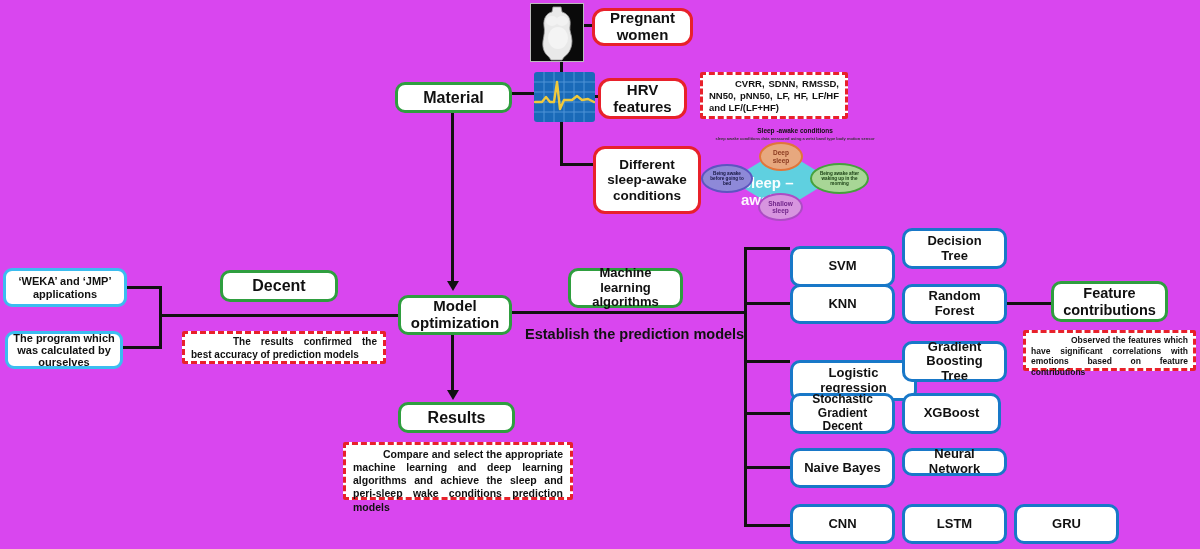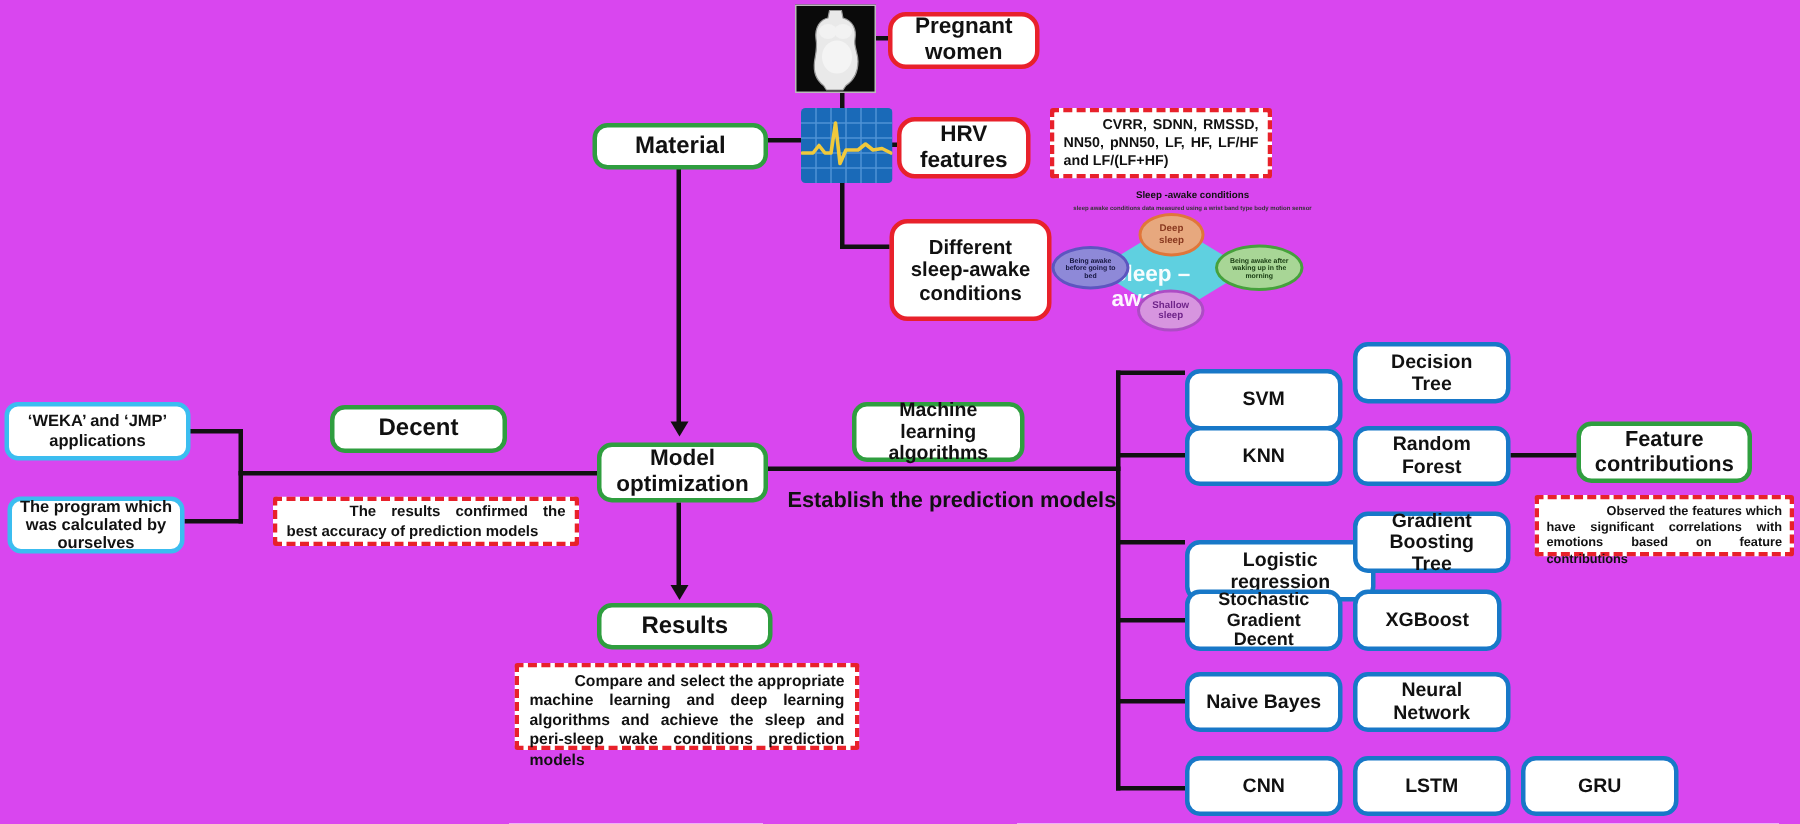--- a/index.html
+++ b/index.html
@@ -145,21 +145,21 @@
 
   <div class="abs box blue algo" style="left:790px;top:228px;width:105px;height:41px;padding:2px 6px;margin-top:18px;">SVM</div>
   <div class="abs box blue algo" style="left:902px;top:228px;width:105px;height:41px;padding:2px 20px;">Decision Tree</div>
   <div class="abs box blue algo" style="left:790px;top:284px;width:105px;height:40px;padding:2px 6px;">KNN</div>
   <div class="abs box blue algo" style="left:902px;top:284px;width:105px;height:40px;padding:2px 26px;">Random Forest</div>
   <div class="abs box blue algo" style="left:790px;top:341px;width:127px;height:41px;padding:2px 14px;margin-top:19px;">Logistic regression</div>
   <div class="abs box blue algo" style="left:902px;top:341px;width:105px;height:41px;padding:2px 8px;">Gradient Boosting Tree</div>
   <div class="abs box blue algo" style="left:790px;top:393px;width:105px;height:41px;padding:2px 8px;font-size:12px;">Stochastic Gradient Decent</div>
   <div class="abs box blue algo" style="left:902px;top:393px;width:99px;height:41px;padding:2px 6px;">XGBoost</div>
   <div class="abs box blue algo" style="left:790px;top:448px;width:105px;height:40px;padding:2px 4px;">Naive Bayes</div>
-  <div class="abs box blue algo" style="left:902px;top:448px;width:105px;height:40px;padding:2px 22px;">Neural Network</div>
+  <div class="abs box blue algo" style="left:902px;top:448px;width:105px;height:28px;padding:2px 22px;">Neural Network</div>
   <div class="abs box blue algo" style="left:902px;top:504px;width:105px;height:40px;padding:2px 6px;">LSTM</div>
   <div class="abs box blue algo" style="left:790px;top:504px;width:105px;height:40px;padding:2px 6px;">CNN</div>
   <div class="abs box blue algo" style="left:1014px;top:504px;width:105px;height:40px;padding:2px 6px;">GRU</div>
 
   <div class="abs box green" style="left:1051px;top:281px;width:117px;height:41px;font-size:14.5px;padding:2px 10px;">Feature contributions</div>
 
   <div class="abs dashed" style="left:1023px;top:330px;width:173px;height:41px;font-size:8.5px;padding:2px 5px;">
     <div class="inner note-text" style="text-indent:40px;">Observed the features which have significant correlations with emotions based on feature contributions</div>
   </div>
 

